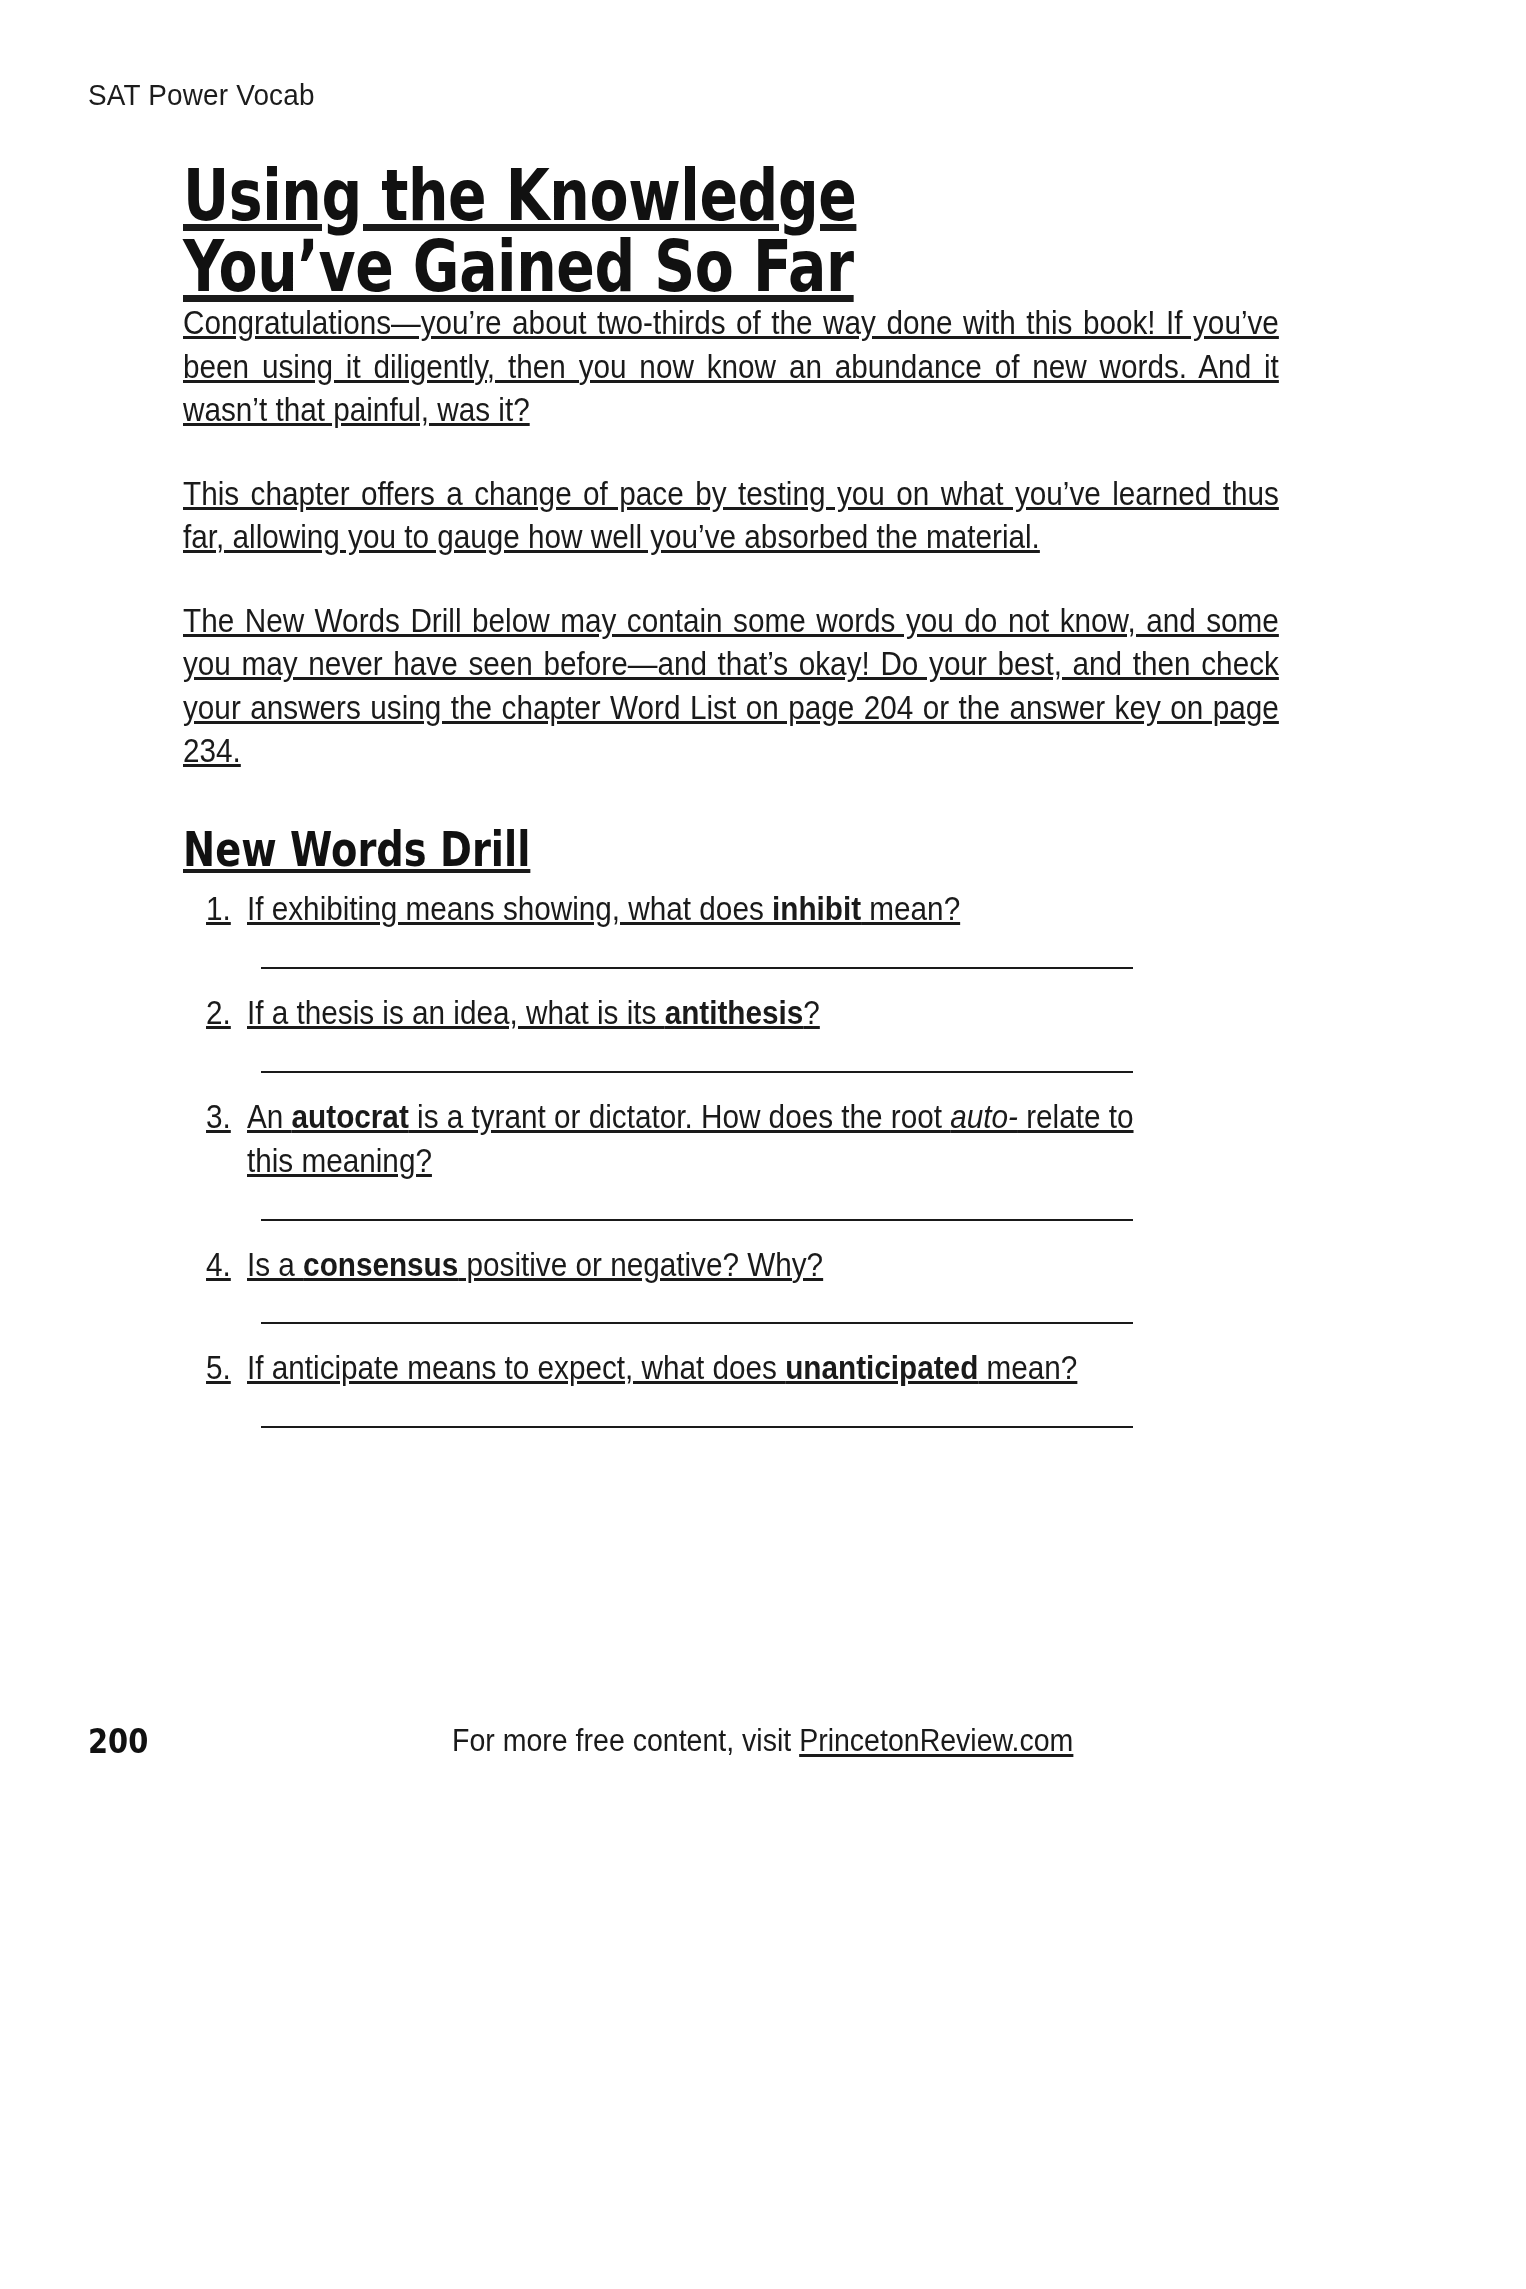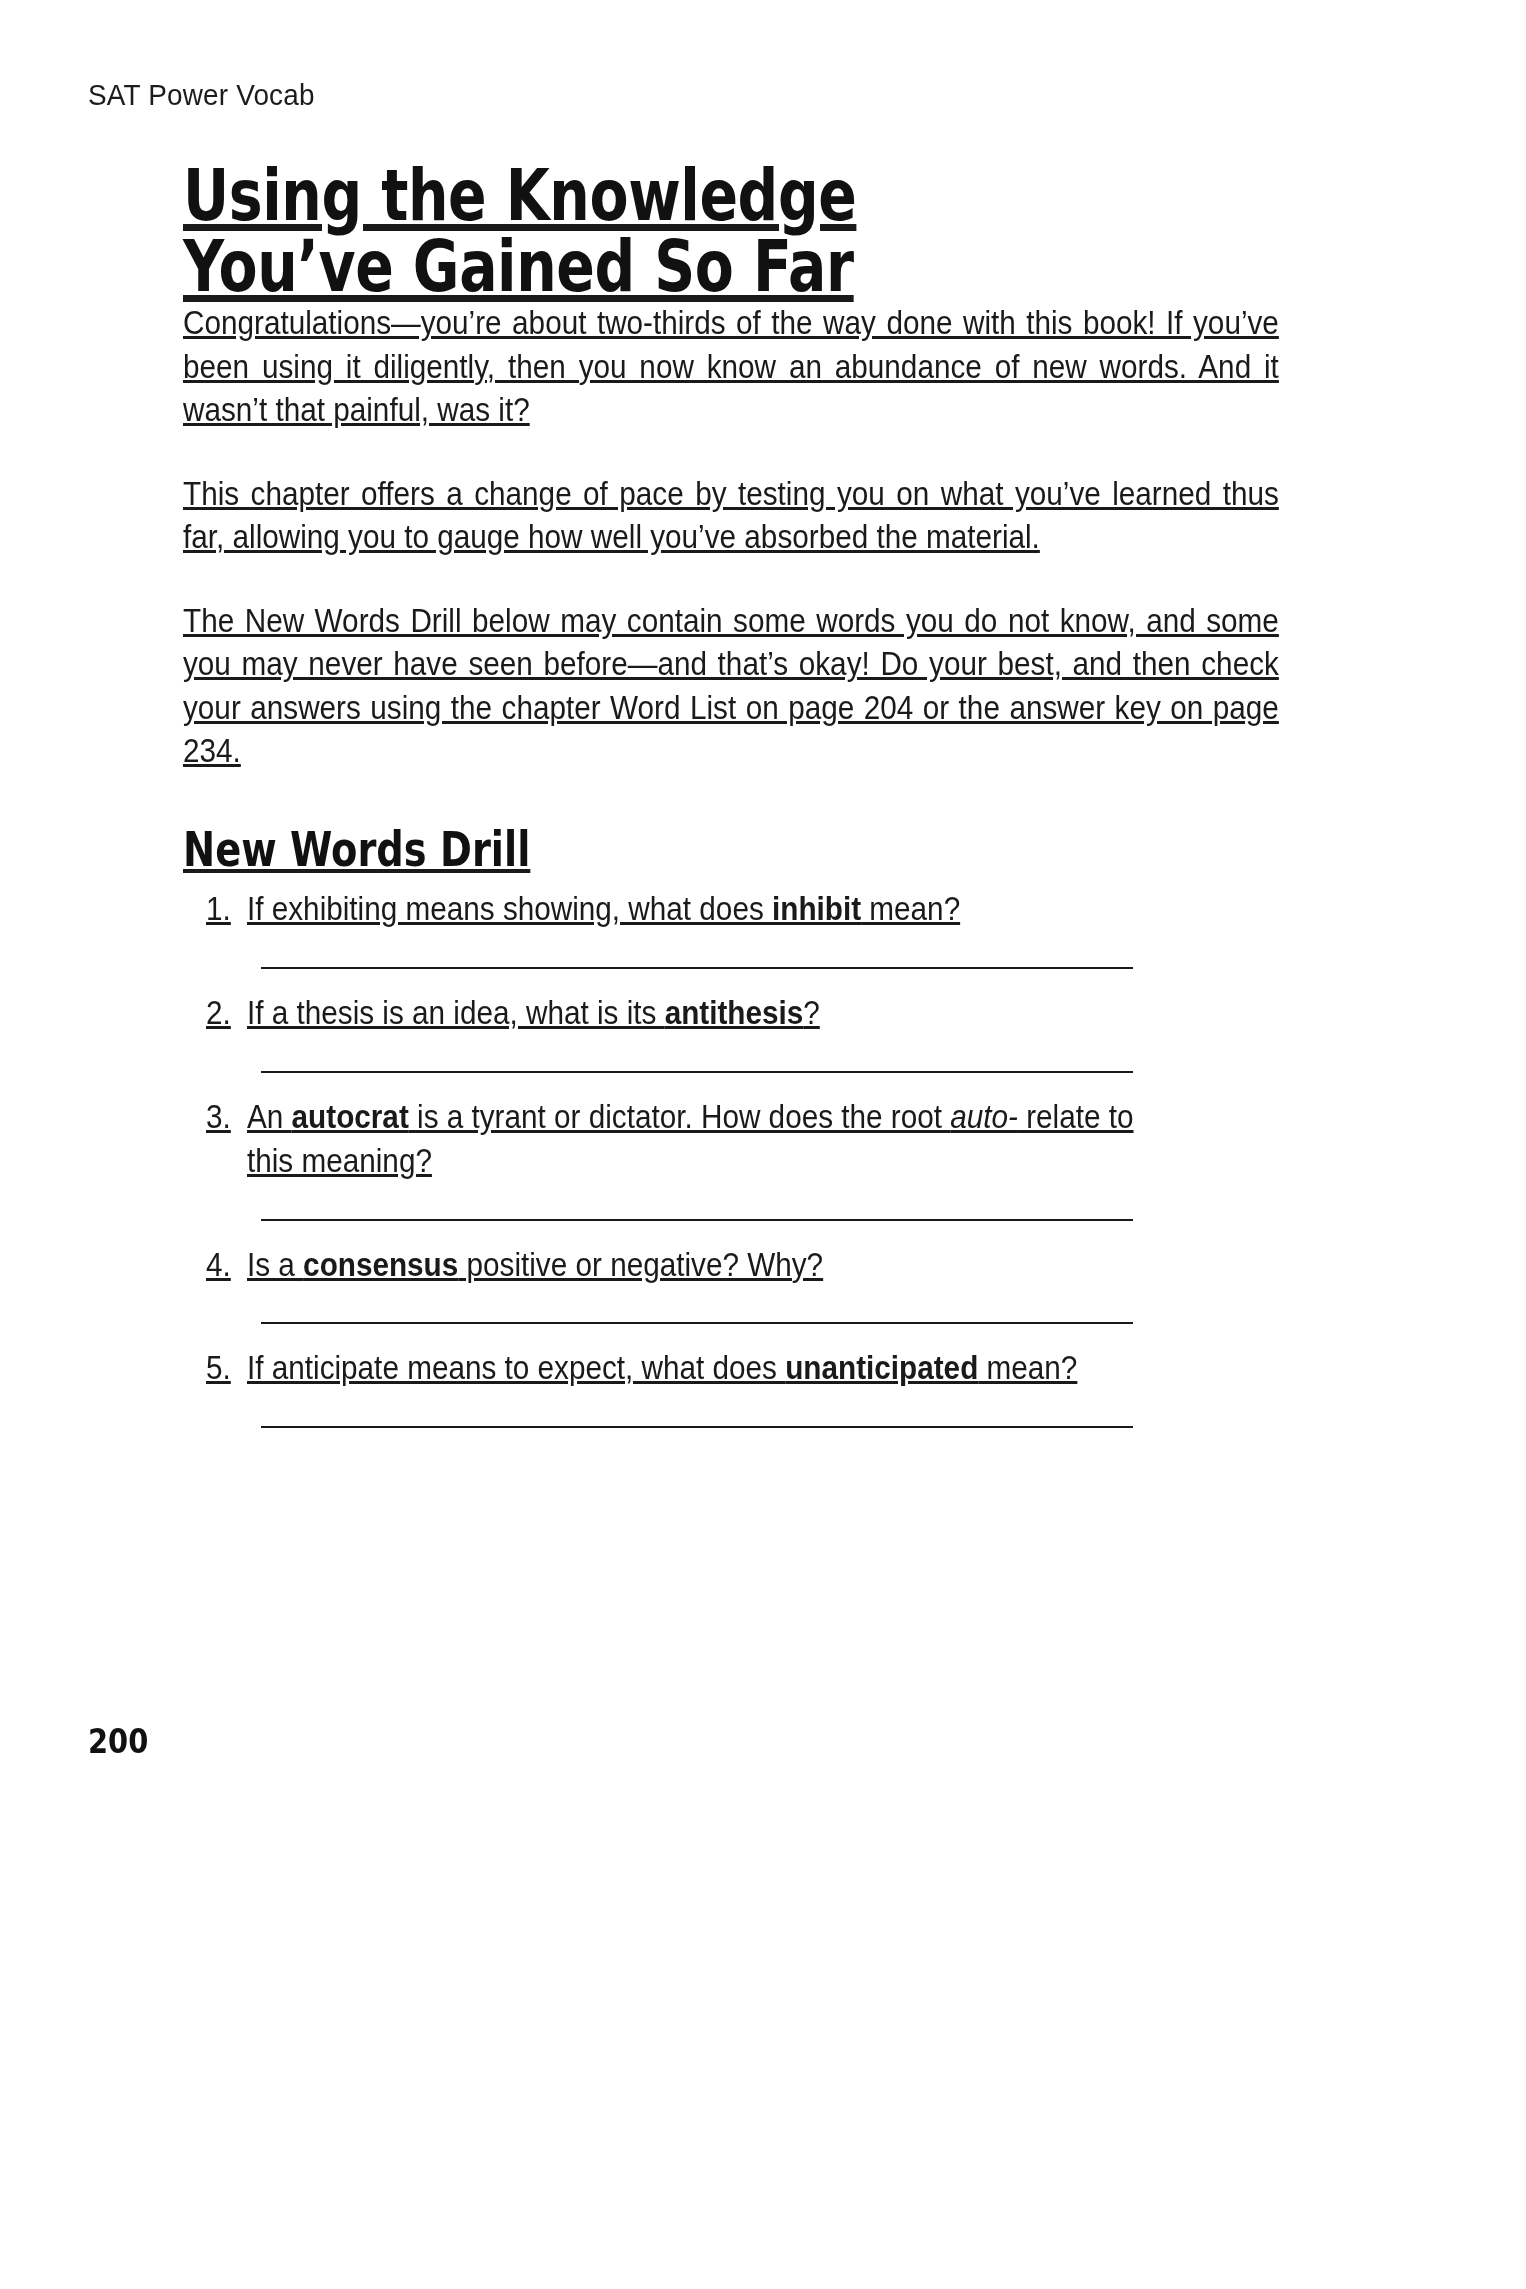--- a/index.html
+++ b/index.html
@@ -232,15 +232,20 @@
             <span class="drill-text"><span>If anticipate means to expect, what does </span><b>unanticipated</b><span> mean?</span></span>
           </div>
           <hr class="answer-line">
         </li>
       </ol>
 
   </div>
 
   <div class="footer">
     <div class="page-number">200</div>
+    <div class="footer-note">
+      <span class="footer-note-inner">
+        <span>For more free content, visit </span><a class="footer-link" href="#">PrincetonReview.com</a>
+      </span>
+    </div>
   </div>
 
 </div>
 
 </body></html>

